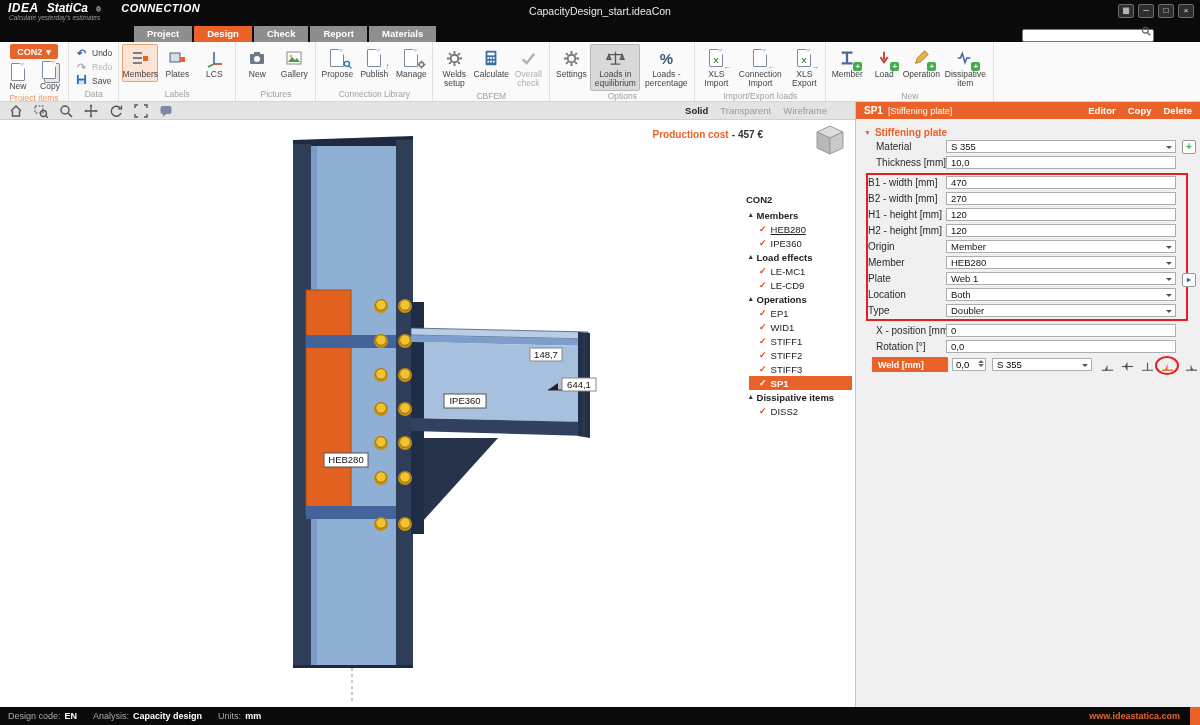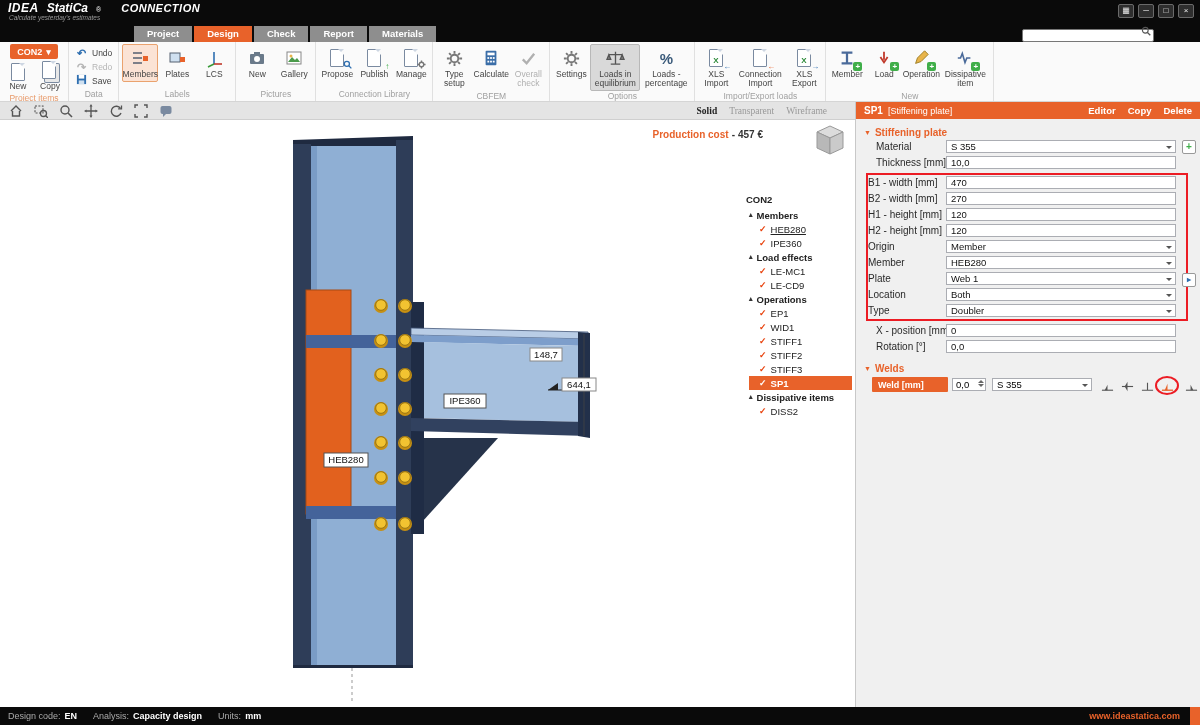--- a/index.html
+++ b/index.html
@@ -63,21 +63,21 @@
   .minirow { display:flex; align-items:center; gap:4px; height:14px; padding:0 3px; }
   .mi { width:13px; text-align:center; font-size:11px; font-weight:bold; color:#2f6fb0; line-height:12px; }
   .minirow.disabled .mi, .minirow.disabled .mlbl { color:#b5b5b5; }
   .mlbl { font-size:8.5px; color:#444; }
   .pct { font-size:15px; font-weight:bold; color:#3a5a7a; }
 
   
   .main { display:flex; height:605px; }
   .viewport { width:855px; position:relative; background:#fff; }
   .vtoolbar { height:18px; background:#e4e4e4; border-bottom:1px solid #cfcfcf; display:flex; align-items:center;
-              gap:10px; padding:0 8px;font-family:Liberation Serif, serif; }
+              gap:10px; padding:0 8px; }
   .vtool { width:15px; height:15px; display:flex; align-items:center; justify-content:center; cursor:default; }
   .vmodes { margin-left:auto; margin-right:20px; display:flex; gap:12px; font-size:9.5px; }
   .vmode { color:#999; cursor:default; }
   .vmode.active { color:#222; font-weight:bold; }
   .canvas { position:relative; width:855px; height:587px; background:#fff; overflow:hidden; }
   .cost { position:absolute; right:92px; top:9px; font-size:10px; font-weight:bold; white-space:nowrap; }
   .cost .c-lbl { color:#e8622a; }
   .cost .c-sep { color:#333; padding:0 3px; }
   .cost .c-val { color:#333; }
   .cubeicon { position:absolute; right:6px; top:2px; }
@@ -143,20 +143,21 @@
 <div class="app">
 
   <div class="titlebar">
     <div class="logo-line">
       <span class="logo-idea">IDEA</span>
         <span class="logo-statica">StatiCa</span>
         <span class="logo-reg">®</span>
       <span class="app-name">CONNECTION</span>
     </div>
     <div class="tagline">Calculate yesterday's estimates</div>
+    <div class="doc-title">CapacityDesign_start.ideaCon</div>
     <div class="winbtns">
       <div class="winbtn">▦</div>
       <div class="winbtn">─</div>
       <div class="winbtn">□</div>
       <div class="winbtn">×</div>
     </div>
   </div>
 
   <div class="tabstrip">
     <div class="tabs">
@@ -326,21 +327,21 @@
       <div class="ritems">
         <div class="ritem">
           <span class="icn">
               <svg width="19" height="19" viewBox="0 0 20 20">
                 <g stroke="#777" stroke-width="2" fill="none">
                   <circle cx="10" cy="10" r="4"></circle>
                   <path d="M10 2v3M10 15v3M2 10h3M15 10h3M4.3 4.3l2.1 2.1M13.6 13.6l2.1 2.1M15.7 4.3l-2.1 2.1M6.4 13.6l-2.1 2.1"></path>
                 </g>
               </svg>
             </span>
-          <span class="rlbl">Type setup</span>
+          <span class="rlbl">Welds setup</span>
         </div>
         <div class="ritem">
           <span class="icn">
               <svg width="18" height="20" viewBox="0 0 20 20">
                 <rect x="4" y="2" width="12" height="16" rx="1" fill="#3b6ea8"></rect>
                 <rect x="6" y="4" width="8" height="3" fill="#fff"></rect>
                 <g fill="#fff">
                   <rect x="6" y="9" width="2" height="2"></rect>
                   <rect x="9" y="9" width="2" height="2"></rect>
                   <rect x="12" y="9" width="2" height="2"></rect>
@@ -737,24 +738,20 @@
           <div class="pfield"><span>0</span></div>
         </div>
         <div class="prow">
           <span class="plabel">Rotation [°]</span>
           <div class="pfield"><span>0,0</span></div>
         </div>
 
         <button class="sqbtn plus">+</button>
         <button class="sqbtn pick">▸</button>
 
-        <div class="psec">
-          <span class="tri-d">▼</span>
-          <span>Welds</span>
-        </div>
 
         <div class="weldrow">
           <button class="weldbtn">Weld [mm]</button>
           <div class="weldval">
             <span>0,0</span>
             <span class="spin">
                 <i class="up"></i>
                 <i class="dn"></i>
               </span>
           </div>

